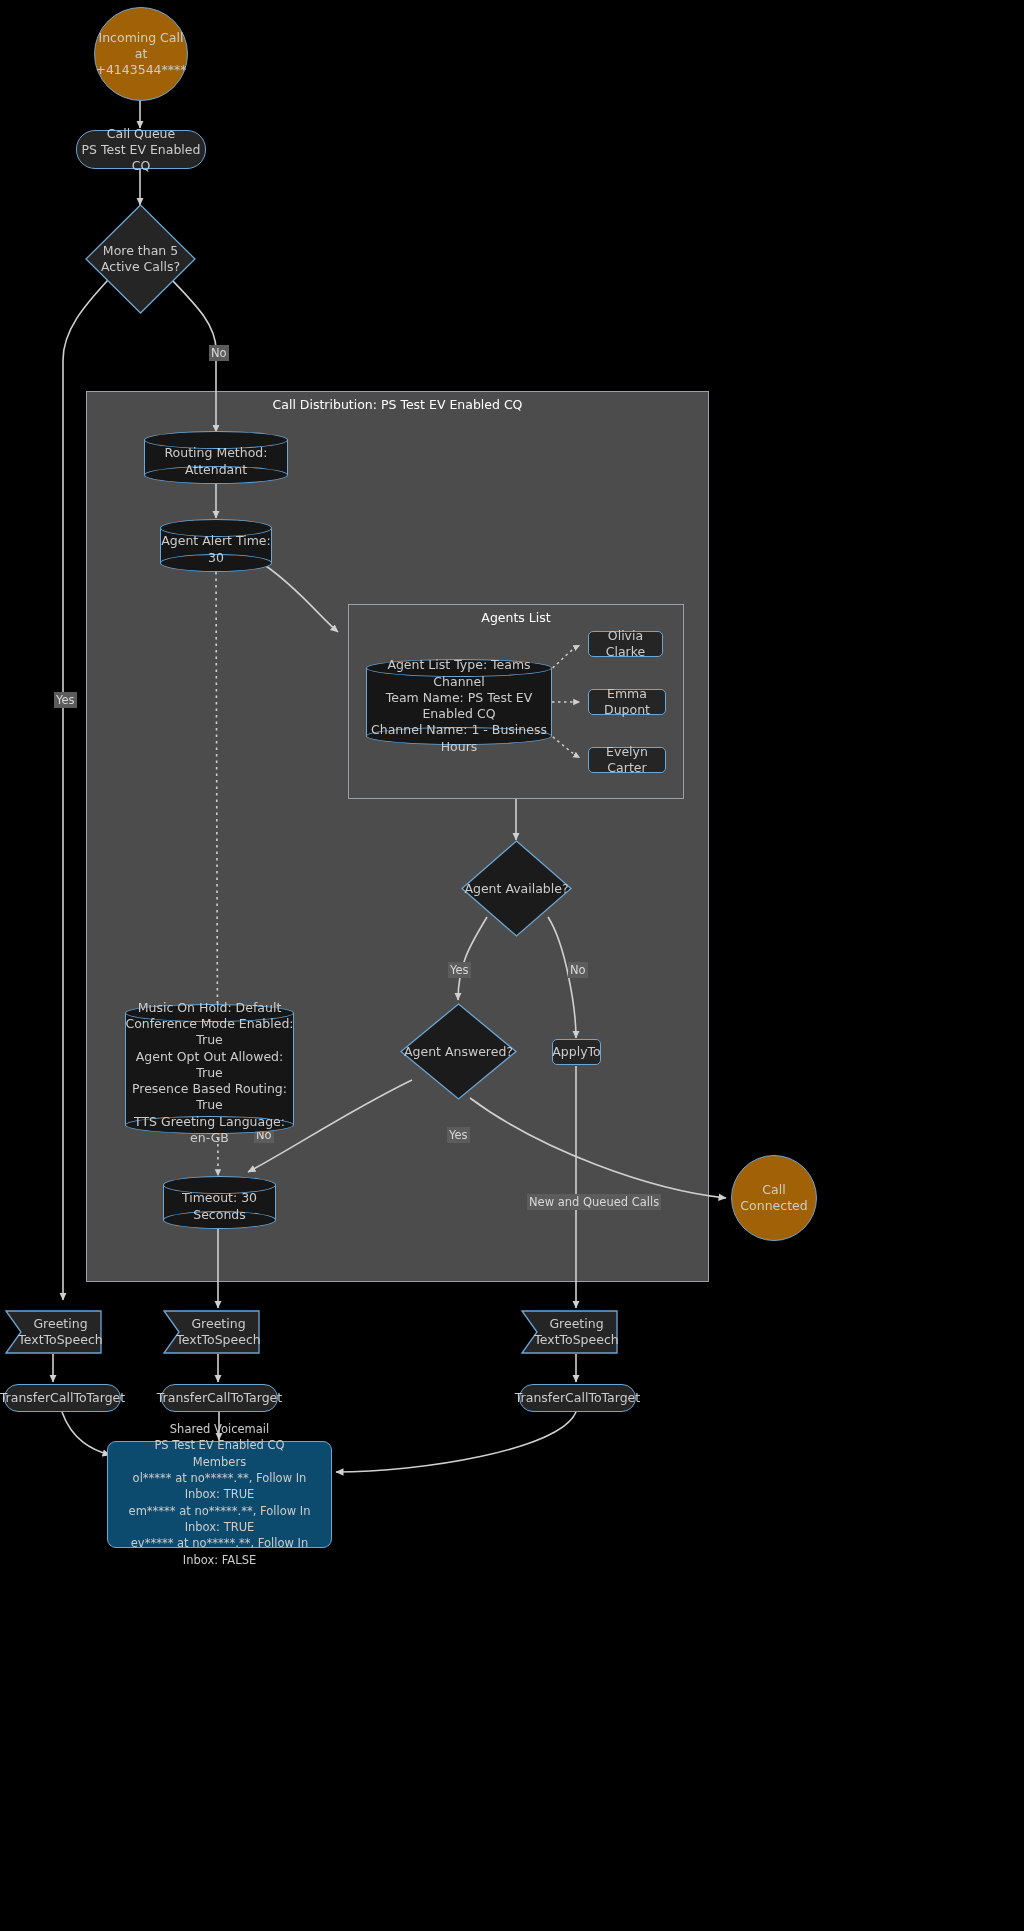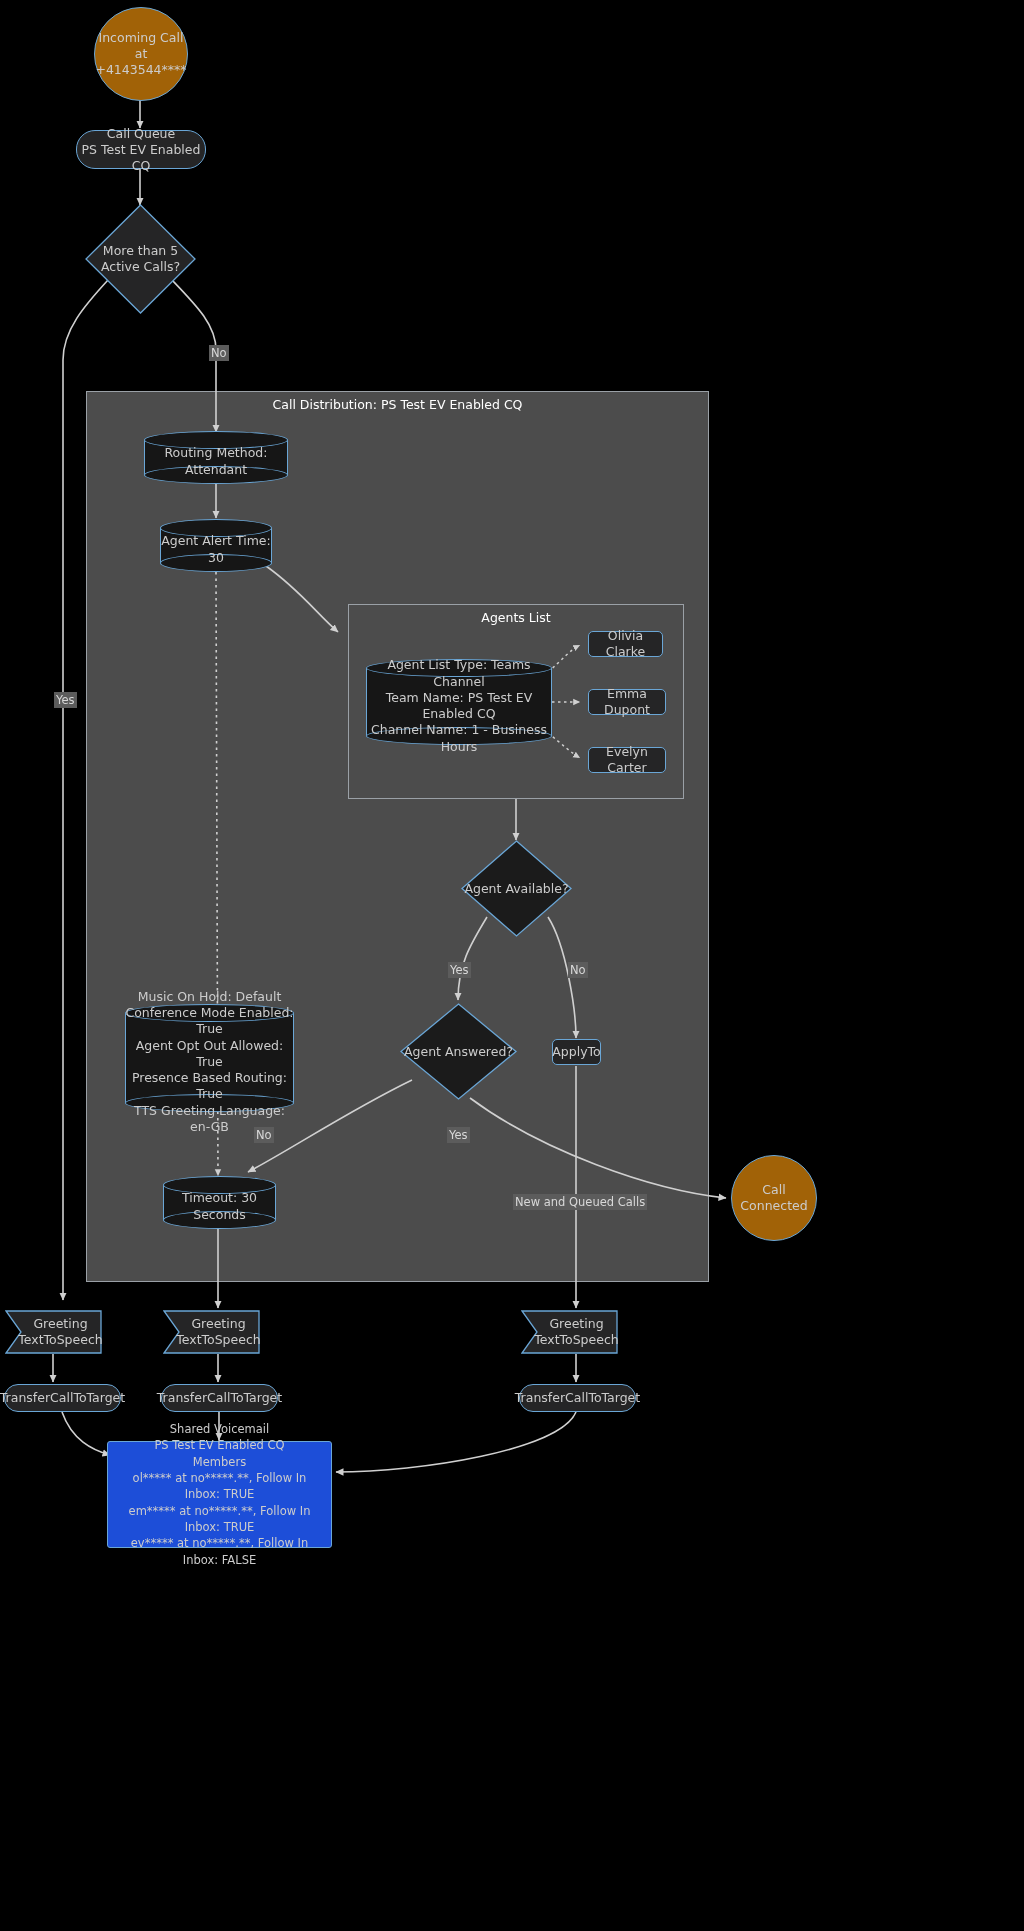--- a/index.html
+++ b/index.html
@@ -26,21 +26,21 @@
   .flag .ftext{position:absolute;inset:0;display:flex;align-items:center;justify-content:center;text-align:center;line-height:1.28;padding-left:14px;box-sizing:border-box;}
 
   .subgraph{position:absolute;box-sizing:border-box;}
   .sg-outer{background:#4c4c4c;border:1px solid #9aa0a6;}
   .sg-inner{background:transparent;border:1px solid #9aa0a6;}
   .sg-title{position:absolute;color:#fff;font-size:12.5px;width:100%;text-align:center;top:5px;left:0;}
   .sg-title.inner{color:#fff;}
 
   .edge-label{position:absolute;background:#5c5c5c;color:#d8d8d8;font-size:11.5px;padding:1px 2px;line-height:1.25;white-space:nowrap;}
 
-  .vm{position:absolute;border:1.3px solid #6aa6d6;background:#1d4ed8;border-radius:3px;color:#ccc;font-size:11.5px;text-align:center;line-height:1.42;display:flex;flex-direction:column;justify-content:center;align-items:center;box-sizing:border-box;padding:6px 8px;}
+  .vm{position:absolute;border:1.3px solid #6aa6d6;background:#0c4a6e;border-radius:9px;color:#ccc;font-size:11.5px;text-align:center;line-height:1.42;display:flex;flex-direction:column;justify-content:center;align-items:center;box-sizing:border-box;padding:6px 8px;}
   .vm .vm-gap{height:12px;}
 </style>
 </head>
 <body>
 
 <div class="canvas">
 
   <div class="subgraph sg-inner" style="left:100px;top:411px;width:219px;height:851px;">
     <div class="sg-title inner">CQ Settings</div>
   </div>
@@ -188,23 +188,23 @@
     </svg>
     <div class="dlabel">Agent Answered?</div>
   </div>
 
   <div class="node plain" style="left:552px;top:1039px;width:49px;height:26px;">
     <span>ApplyTo</span>
   </div>
 
   <div class="edge-label" style="left:254px;top:1127px;">No</div>
   <div class="edge-label" style="left:447px;top:1127px;">Yes</div>
-  <div class="edge-label" style="left:513px;top:1194px;">New and Queued Calls</div>
-
-  <div class="cyl" style="left:125px;top:1004px;width:169px;height:108px;">
+  <div class="edge-label" style="left:527px;top:1194px;">New and Queued Calls</div>
+
+  <div class="cyl" style="left:125px;top:1004px;width:169px;height:130px;">
     <div class="cbody"></div>
     <div class="ctop"></div>
     <div class="cbot"></div>
     <div class="ctext">
       <div>
         <div>Music On Hold: Default</div>
         <div>Conference Mode Enabled: True</div>
         <div>Agent Opt Out Allowed: True</div>
         <div>Presence Based Routing: True</div>
         <div>TTS Greeting Language: en-GB</div>

